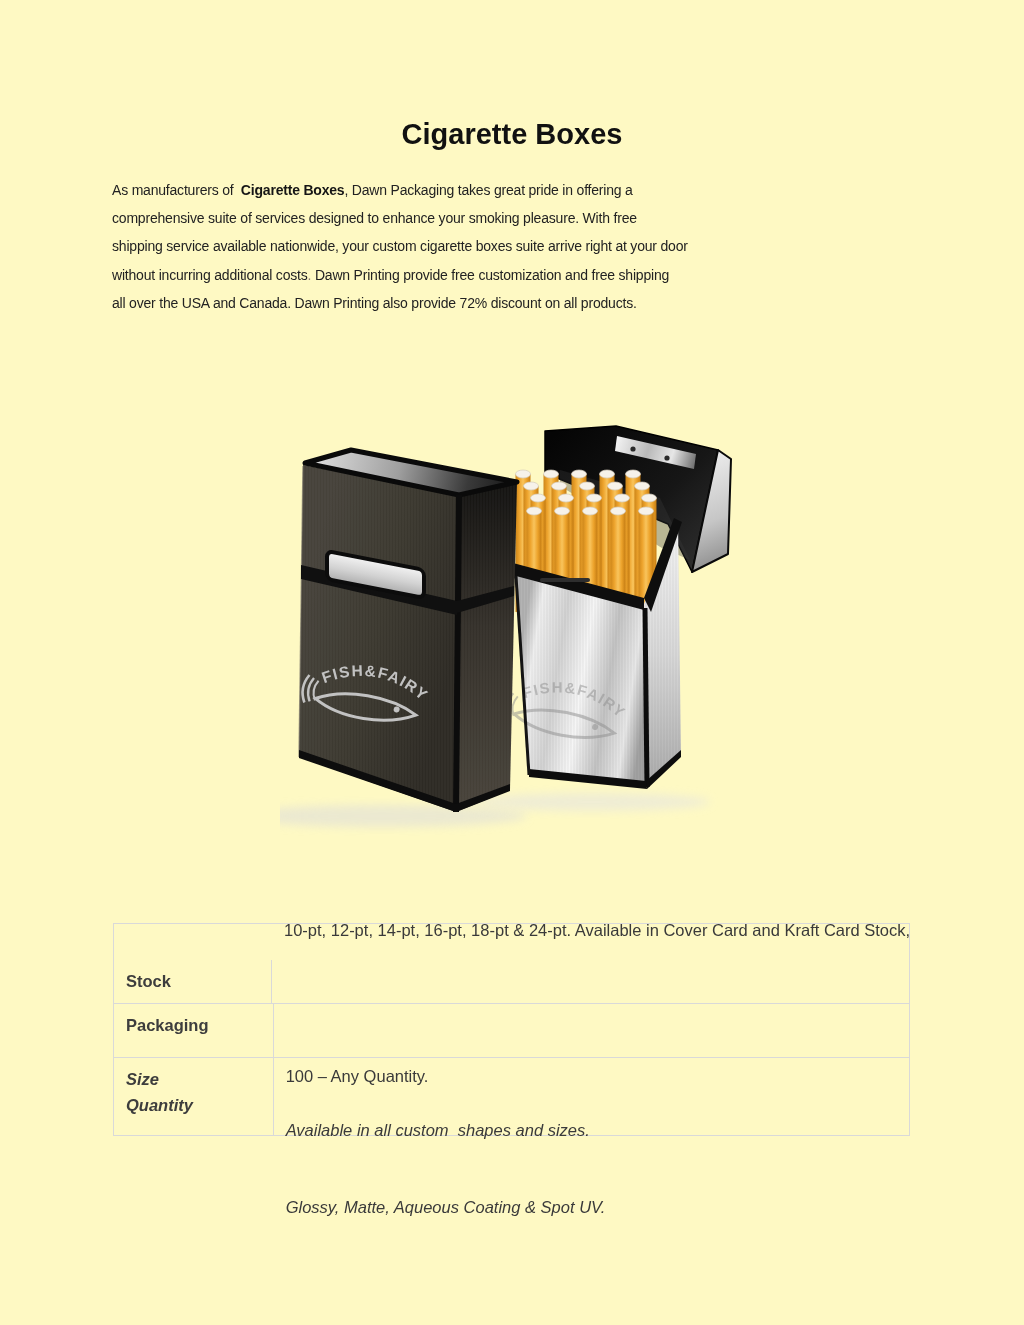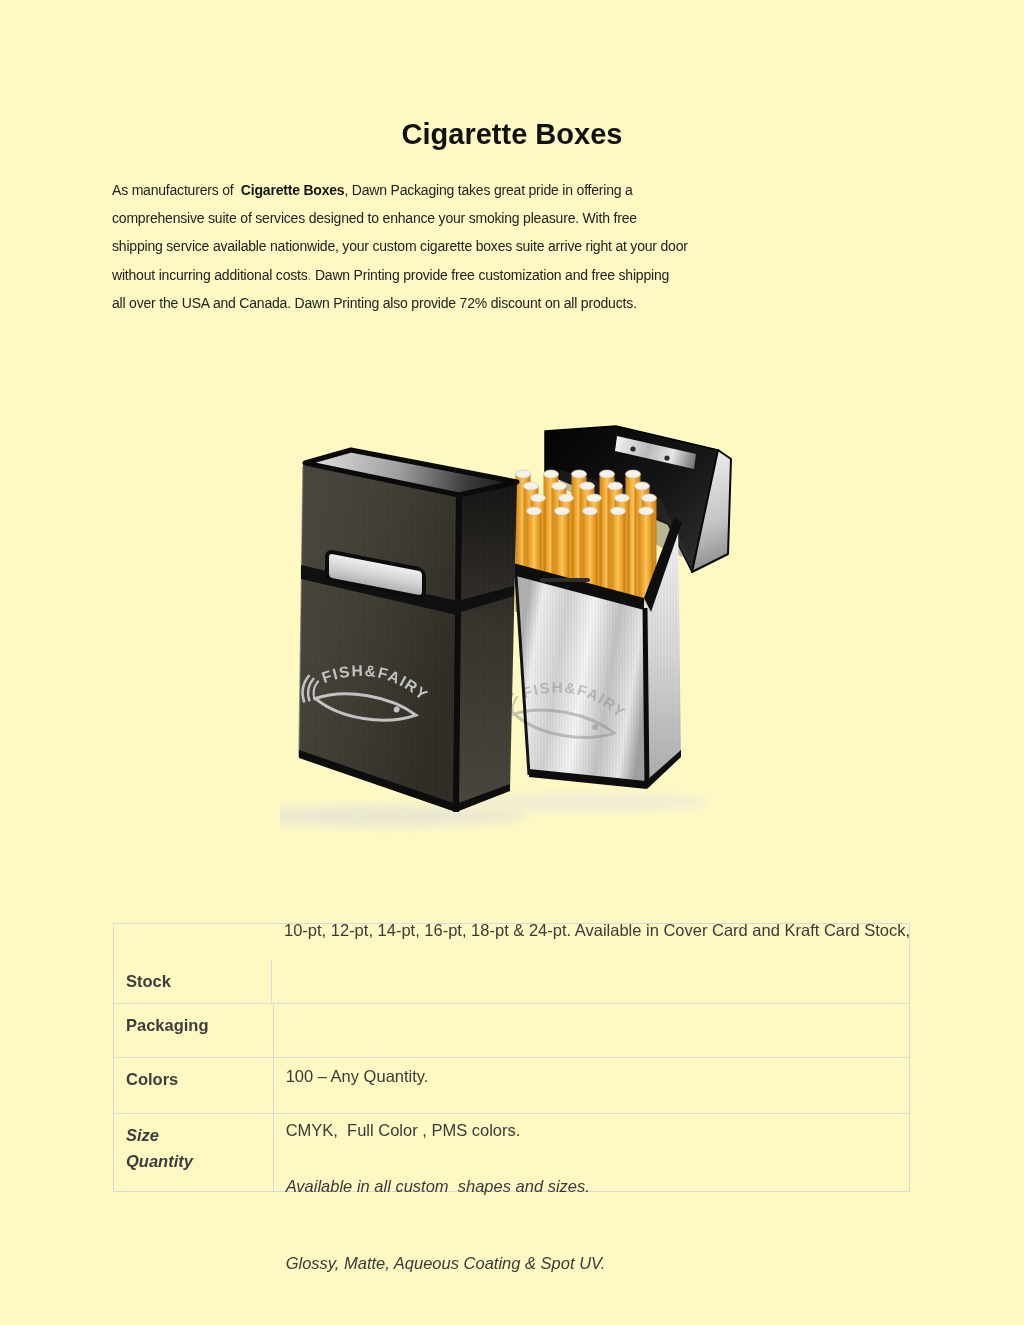--- a/index.html
+++ b/index.html
@@ -246,30 +246,20 @@
     <div class="srow r1">
       <div class="cell lcell">
         <div class="cellline">Packaging</div>
         <div class="cellline"></div>
       </div>
       <div class="cell vcell">
         <div class="cellline">100 – Any Quantity.</div>
         <div class="cellline"></div>
       </div>
     </div>
-    <div class="srow r2">
-      <div class="cell lcell">
-        <div class="cellline">Colors</div>
-        <div class="cellline"></div>
-      </div>
-      <div class="cell vcell">
-        <div class="cellline">CMYK,  Full Color , PMS colors.</div>
-        <div class="cellline"></div>
-      </div>
-    </div>
     <div class="srow r3">
       <div class="cell lcell">
         <div class="cellline">Size</div>
         <div class="cellline">Quantity</div>
       </div>
       <div class="cell vcell">
         <div class="cellline">Available in all custom  shapes and sizes.</div>
         <div class="cellline">Glossy, Matte, Aqueous Coating &amp; Spot UV.</div>
       </div>
     </div>

